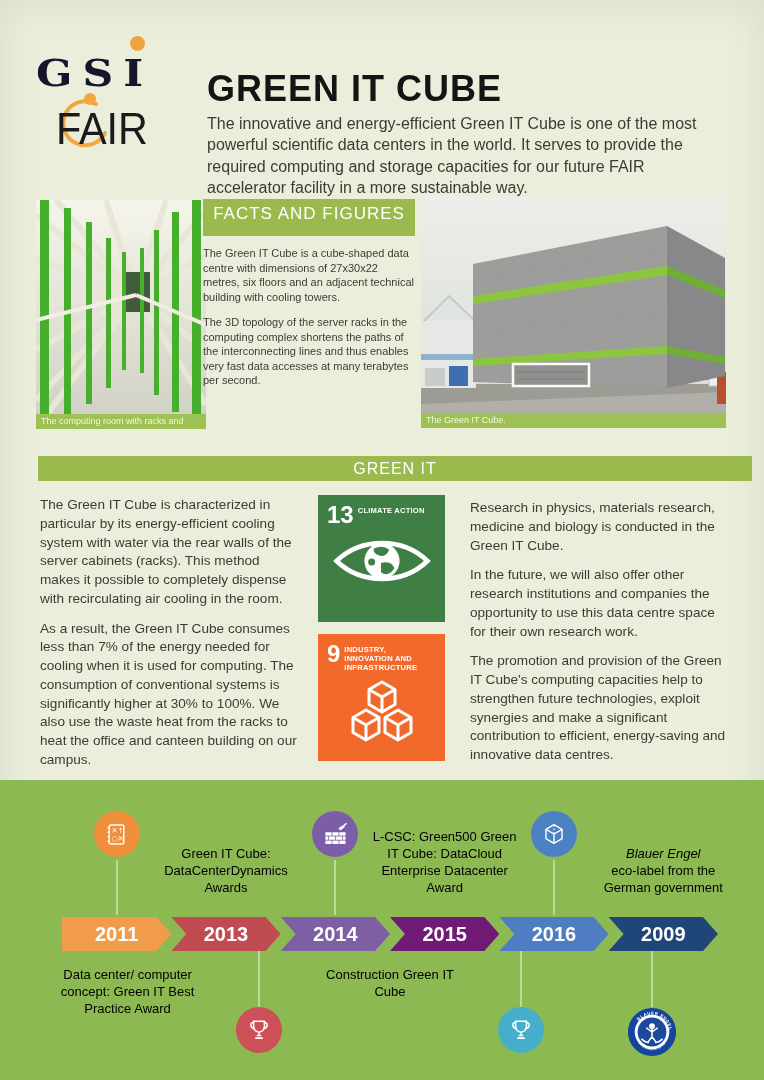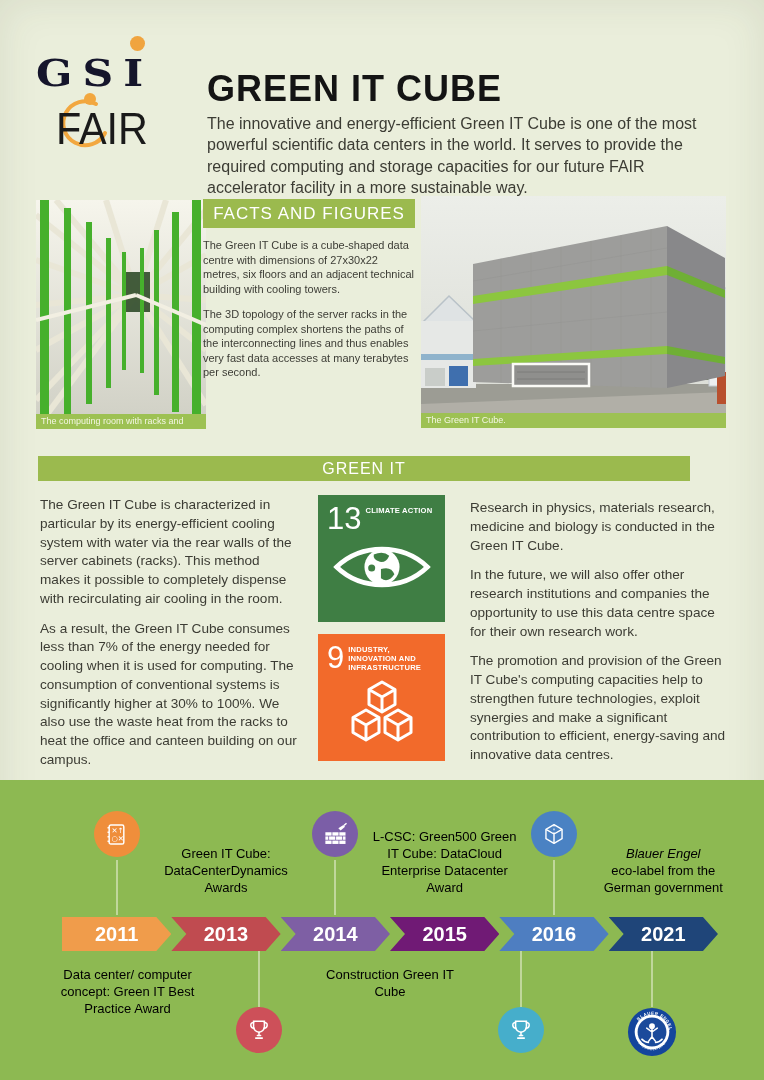--- a/index.html
+++ b/index.html
@@ -20,34 +20,34 @@
                 letter-spacing:1px; color:#141414; }
   .intro { position:absolute; left:207px; top:97px; width:520px; font-size:16px; line-height:1.33; color:#3C3C34; }
   
   .figure { position:absolute; overflow:hidden; }
   .fig-left  { left:36px;  top:200px; width:170px; height:229px; }
   .fig-right { left:421px; top:196px; width:305px; height:232px; }
   .figure svg { display:block; }
   .caption { position:absolute; left:0; right:0; bottom:0; height:15px; line-height:15px;
              color:#F3F6E3; font-size:9px; padding:0 5px; }
   .facts-col { position:absolute; left:203px; top:199px; width:212px; }
-  .facts-head { height:29px; line-height:29px; text-align:center; color:#fff;
+  .facts-head { height:37px; line-height:29px; text-align:center; color:#fff;
                 font-size:17px; letter-spacing:1px; margin-bottom:10px; }
   .facts-col p, .col p { margin:0 0 11px 0; }
   .facts-col p { font-size:11px; line-height:1.32; }
   
-  .green-banner { position:absolute; left:38px; top:456px; width:652px; height:25px; line-height:25px;
+  .green-banner { position:absolute; left:38px; top:456px; width:714px; height:25px; line-height:25px;
                   text-align:center; color:#fff; font-size:16px; letter-spacing:1px; }
   .col { position:absolute; font-size:13.6px; line-height:1.38; color:#3C3C34; }
   .col-left  { left:40px;  top:496px; width:263px; }
   .col-right { left:470px; top:499px; width:264px; }
   .sdg-col { position:absolute; left:318px; top:495px; width:127px; }
   .sdg-square { width:127px; height:127px; margin-bottom:12px; padding:0; box-sizing:border-box; }
   .sdg-head { display:flex; padding:9px 8px 0 9px; align-items:flex-start; }
-  .sdg-num { color:#fff; font-weight:normal; font-size:31px; line-height:0.95; }
+  .sdg-num { color:#fff; font-weight:bold; font-size:24px; line-height:0.95; }
   .sdg-label { color:#fff; font-weight:bold; font-size:7.6px; line-height:1.18; margin:3px 0 0 4px; width:92px; letter-spacing:0.2px; }
   .sdg-art { display:flex; justify-content:center; margin-top:2px; }
   
   .timeline { position:absolute; left:0; top:780px; width:764px; height:300px; }
   .tl-row { position:absolute; left:62px; width:656px; display:flex; }
   .tl-top { top:0; height:137px; }
   .tl-arrows { top:137px; height:34px; }
   .tl-bottom { top:171px; height:129px; }
   .tl-col { position:relative; flex:1; }
   .tl-circle { position:absolute; left:50%; transform:translateX(-50%); width:46px; height:46px;
@@ -291,21 +291,21 @@
         </div>
       </div>
     </div>
 
     <div class="tl-row tl-arrows">
       <div class="arrow first" style="background-color: rgb(240, 156, 75);">2011</div>
       <div class="arrow" style="background-color: rgb(192, 75, 80);">2013</div>
       <div class="arrow" style="background-color: rgb(126, 95, 164);">2014</div>
       <div class="arrow" style="background-color: #701a75;">2015</div>
       <div class="arrow" style="background-color: rgb(78, 126, 193);">2016</div>
-      <div class="arrow" style="background-color: rgb(31, 69, 121);">2021</div>
+      <div class="arrow" style="background-color: rgb(31, 69, 121);">2009</div>
     </div>
 
     <div class="tl-row tl-bottom">
       <div class="tl-col">
         <div class="tl-text">Data center/ computer concept: Green IT Best Practice Award</div>
       </div>
       <div class="tl-col">
         <div class="tl-line-bottom"></div>
         <div class="tl-circle" style="background-color: rgb(205, 80, 89);">
           <svg viewBox="0 0 24 24" width="26" height="26" fill="none" stroke="#fff" stroke-width="1.4" stroke-linecap="round">

